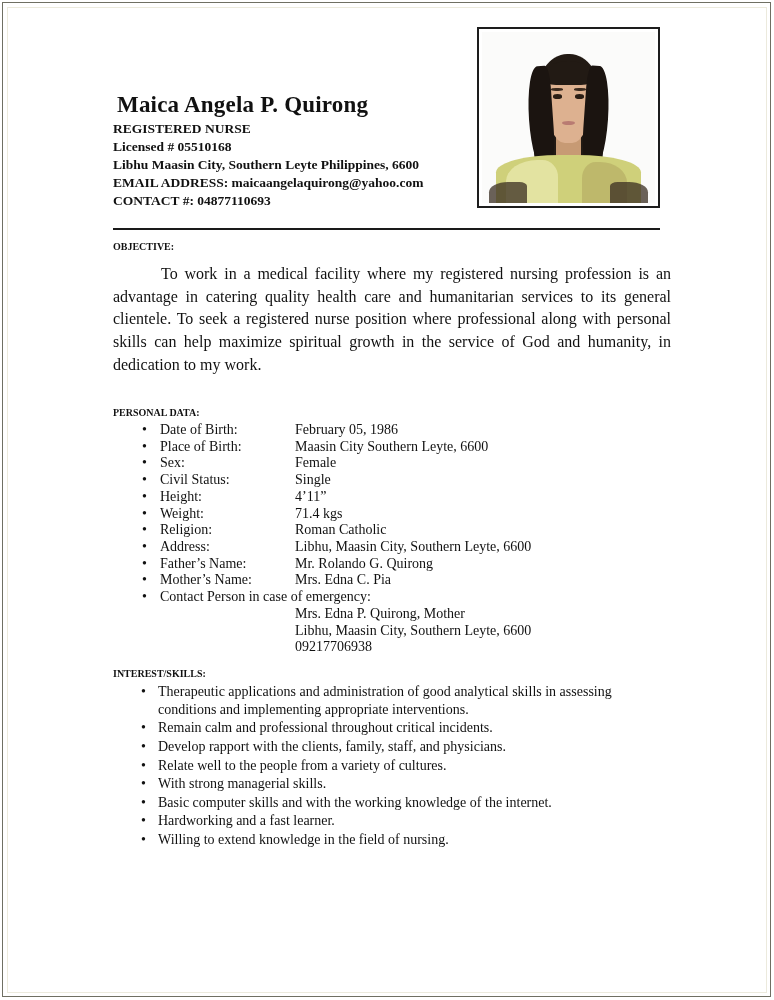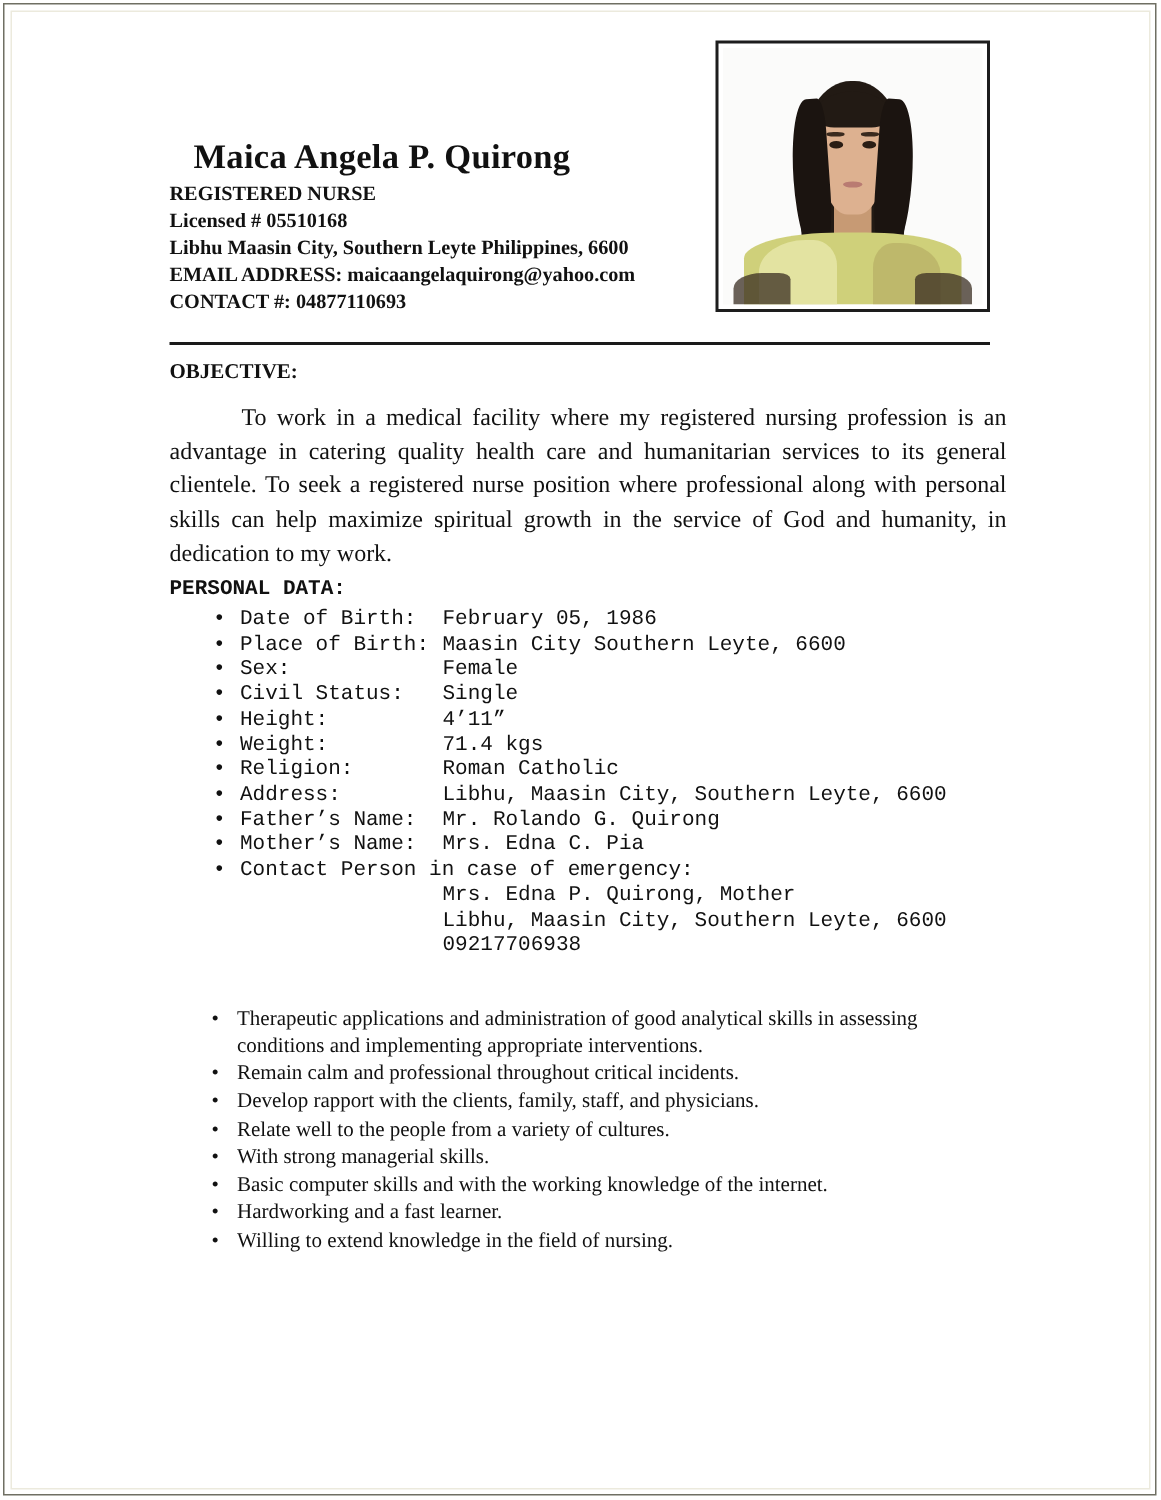--- a/index.html
+++ b/index.html
@@ -186,21 +186,21 @@
     position: absolute;
     left: 113px;
     top: 92px;
     width: 360px;
   }
   #full-name {
     font-size: 23px;
     font-weight: bold;
     letter-spacing: .2px;
     line-height: 1.15;
-    margin: 0 0 2px 16px;
+    margin: 0 0 2px 4px;
   }
   .header-line {
     font-size: 13.5px;
     font-weight: bold;
     line-height: 1.32;
     white-space: nowrap;
   }
 
   
   #divider {
@@ -212,37 +212,37 @@
     background: #1a1a1a;
   }
 
   
   .section {
     position: absolute;
     left: 113px;
     width: 560px;
   }
   .section-title {
-    font-size: 14px;
+    font-size: 10px;
     font-weight: bold;
     margin: 0 0 4px 0;
   }
 
   #objective-section { top: 241px; }
   #objective-text {
     margin: 11px 0 0 0;
     font-size: 16px;
     line-height: 1.42;
     text-align: justify;
     text-indent: 48px;
     width: 558px;
   }
 
   
-  #personal-section { top: 385px; font-family: Liberation Mono, monospace; }
+  #personal-section { top: 407px; }
   .pd-list {
     list-style: none;
     margin: 2px 0 0 0;
     padding: 0;
   }
   .pd-row {
     position: relative;
     font-size: 14px;
     line-height: 1.195;
     padding-left: 47px;
@@ -354,20 +354,21 @@
           <li class="pd-row"><span class="bullet">•</span><span class="pd-label">Father’s Name:</span><span class="pd-value">Mr. Rolando G. Quirong</span></li>
           <li class="pd-row"><span class="bullet">•</span><span class="pd-label">Mother’s Name:</span><span class="pd-value">Mrs. Edna C. Pia</span></li>
           <li class="pd-row"><span class="bullet">•</span><span>Contact Person in case of emergency:</span></li>
           <li class="pd-sub">Mrs. Edna P. Quirong, Mother</li>
           <li class="pd-sub">Libhu, Maasin City, Southern Leyte, 6600</li>
           <li class="pd-sub">09217706938</li>
         </ul>
     </div>
 
     <div class="section" id="skills-section">
+      <div class="section-title">INTEREST/SKILLS:</div>
       <ul class="sk-list" id="sk-list">
           <li class="sk-row"><span class="bullet">•</span><span>Therapeutic applications and administration of good analytical skills in assessing conditions and implementing appropriate interventions.</span></li>
           <li class="sk-row"><span class="bullet">•</span><span>Remain calm and professional throughout critical incidents.</span></li>
           <li class="sk-row"><span class="bullet">•</span><span>Develop rapport with the clients, family, staff, and physicians.</span></li>
           <li class="sk-row"><span class="bullet">•</span><span>Relate well to the people from a variety of cultures.</span></li>
           <li class="sk-row"><span class="bullet">•</span><span>With strong managerial skills.</span></li>
           <li class="sk-row"><span class="bullet">•</span><span>Basic computer skills and with the working knowledge of the internet.</span></li>
           <li class="sk-row"><span class="bullet">•</span><span>Hardworking and a fast learner.</span></li>
           <li class="sk-row"><span class="bullet">•</span><span>Willing to extend knowledge in the field of nursing.</span></li>
         </ul>

